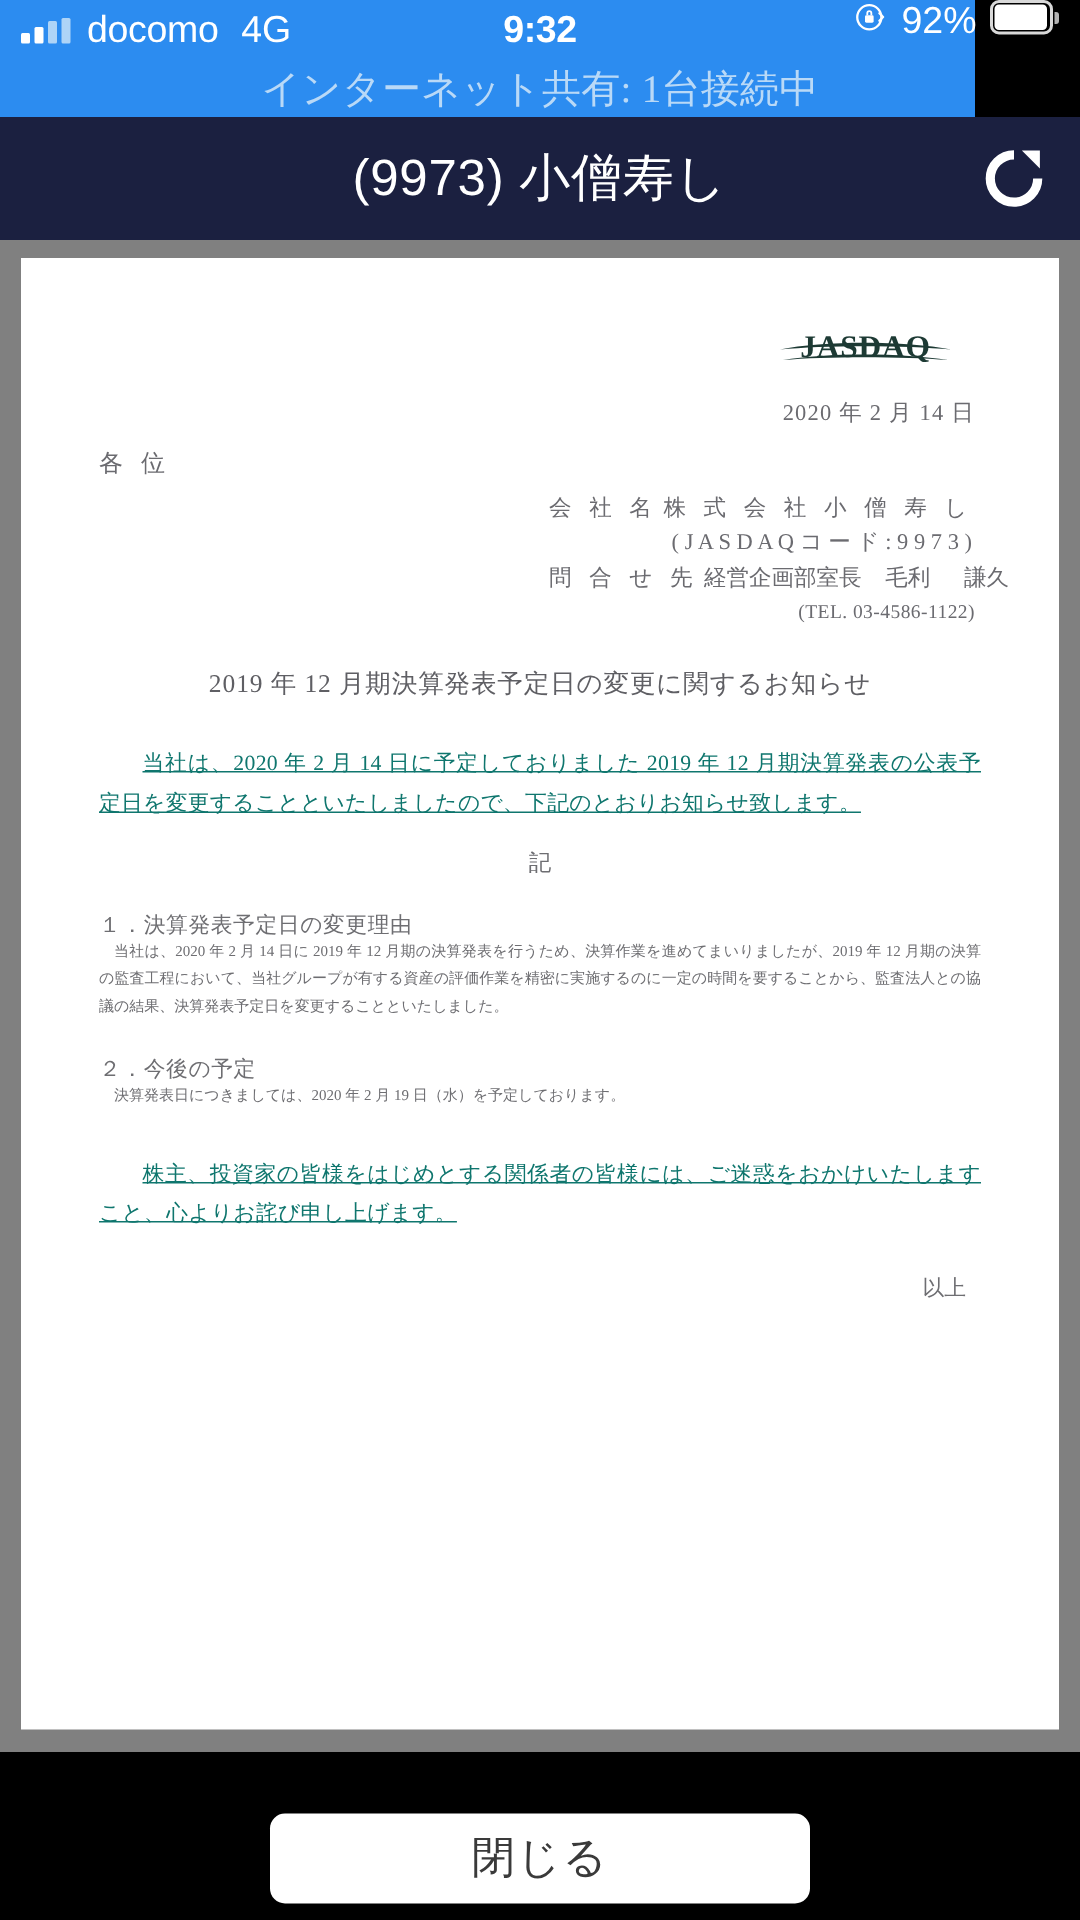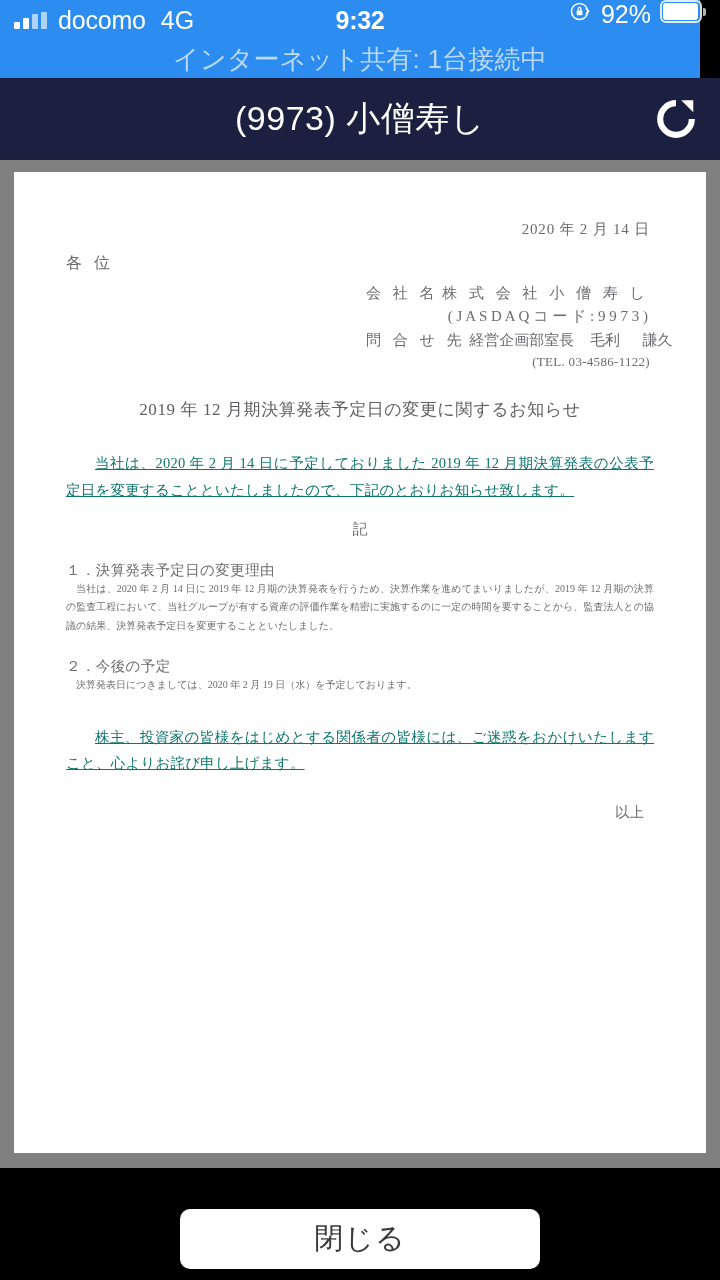--- a/index.html
+++ b/index.html
@@ -6,21 +6,21 @@
   html, body {
     width: 720px; height: 1280px;
     background: #000000;
     font-family: "Liberation Sans", "DejaVu Sans", sans-serif;
     overflow: hidden;
   }
   #app { position: relative; width: 720px; height: 1280px; background: #000; }
 
   
   .statusbar {
-    position: absolute; left: 0; top: 0; width: 700px; height: 78px;
+    position: absolute; left: 0; top: 0; width: 650px; height: 78px;
     background: #2c8cf0;
   }
   .sb-row1 {
     position: absolute; left: 0; top: 0; width: 720px; height: 40px;
   }
   .sb-left {
     position: absolute; left: 14px; top: 0; height: 40px;
     display: flex; align-items: center; gap: 11px;
   }
   .signal-bars { display: flex; align-items: flex-end; gap: 3px; height: 17px; }
@@ -51,21 +51,21 @@
     position: absolute; left: 3px; top: 3px; width: 35px; height: 17px;
     background: #ffffff; border-radius: 3px;
   }
   .battery .nub {
     position: absolute; right: 0; top: 8px; width: 3px; height: 8px;
     background: rgba(255,255,255,0.7); border-radius: 0 2px 2px 0;
   }
   .tether-banner {
     position: absolute; left: 0; top: 40px; width: 720px; height: 38px;
     display: flex; align-items: center; justify-content: center;
-    color: #b9d9f7; font-size: 26px; letter-spacing: 0.2px;
+    color: #b9d9f7; font-size: 26px; letter-spacing: 0.2px; font-family: Liberation Serif, serif;
   }
 
   
   .appbar {
     position: absolute; left: 0; top: 78px; width: 720px; height: 82px;
     background: #1b2040;
   }
   .appbar-title {
     position: absolute; left: 0; top: 0; width: 720px; height: 82px;
     display: flex; align-items: center; justify-content: center;
@@ -181,20 +181,29 @@
       <svg width="46" height="46" viewBox="0 0 48 48">
         <path d="M24 7.5A16.5 16.5 0 1 0 40.5 24" fill="none" stroke="#ffffff" stroke-width="6.4" stroke-linecap="butt"></path>
         <path d="M29.5 4.5 h12.5 v12.5 z" fill="#ffffff"></path>
       </svg>
     </div>
   </div>
 
   <div class="scroll-area">
     <div class="doc">
 
+      <div class="doc-logo-wrap">
+        <span class="jasdaq">
+          <svg width="118" height="34" viewBox="0 0 118 34">
+            <path d="M2 19 C30 13, 86 13, 116 19 C86 16, 30 16, 2 19 Z" fill="#1d3a34"></path>
+            <path d="M4 26 C32 21, 84 21, 114 26 C84 23.5, 32 23.5, 4 26 Z" fill="#1d3a34"></path>
+            <text x="59" y="24" text-anchor="middle" font-family="Liberation Serif, serif" font-size="21" font-weight="bold" fill="#1d3a34" letter-spacing="0.5">JASDAQ</text>
+          </svg>
+        </span>
+      </div>
 
       <div class="doc-date">2020 年 2 月 14 日</div>
 
       <div class="addressee">各 位</div>
 
       <div class="company-block">
         <div class="ln">
           <span class="sp4">会 社 名</span>
           <span class="sp4">株 式 会 社 小 僧 寿 し</span>
         </div>

